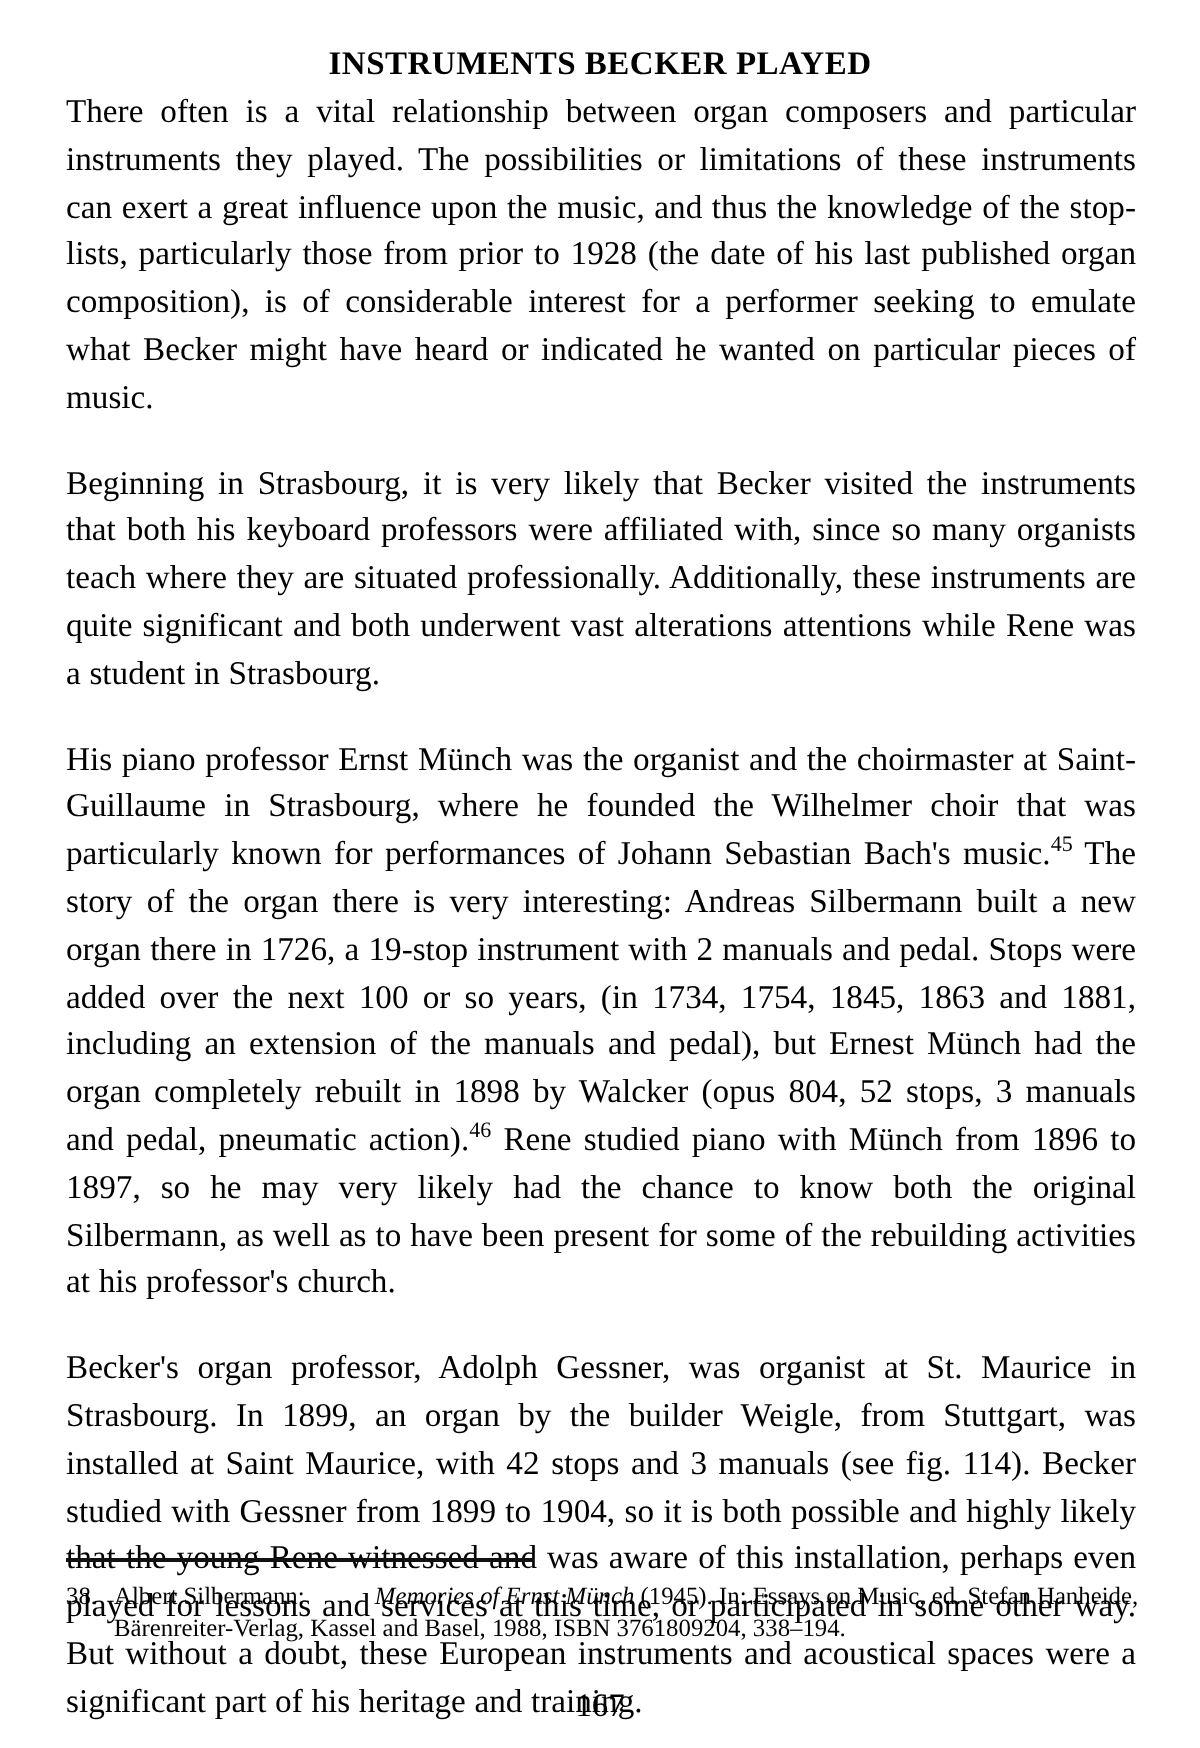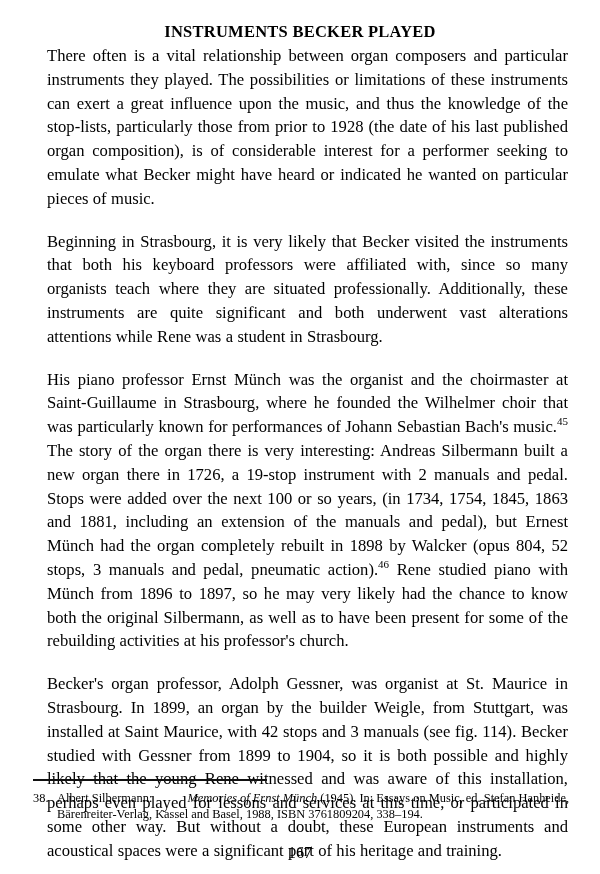--- a/index.html
+++ b/index.html
@@ -32,21 +32,21 @@
     letter-spacing: 0.25px;
     font-family: "Liberation Serif", "DejaVu Serif", serif;
   }
   .body-col {
     position: absolute;
     top: 44px;
     left: 33px;
     width: 535px;
   }
   p.para {
-    margin: 0 0 19px 14px;
+    margin: 0 0 19px 0;
     font-size: 16.6px;
     line-height: 23.8px;
     text-align: justify;
     text-justify: inter-word;
     hyphens: none;
     word-spacing: 0.2px;
   }
   p.para:last-child {
     margin-bottom: 0;
   }

